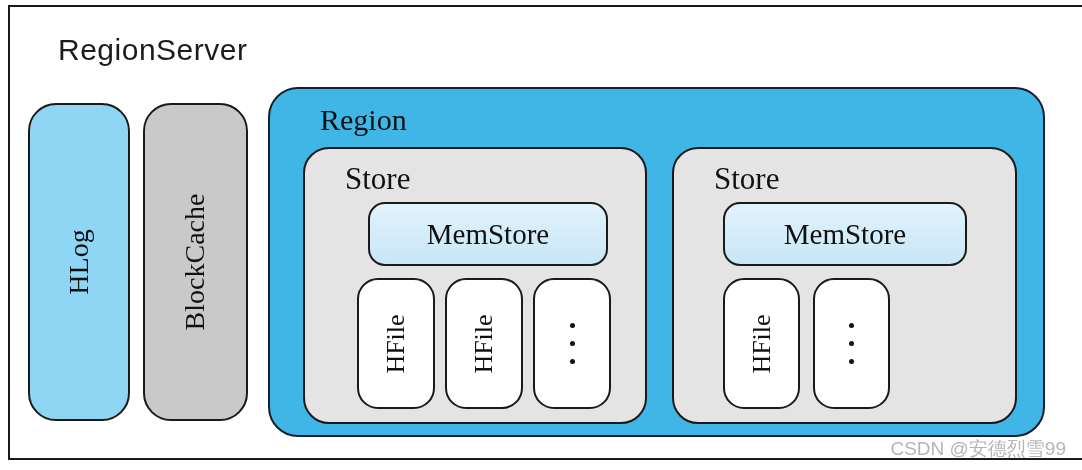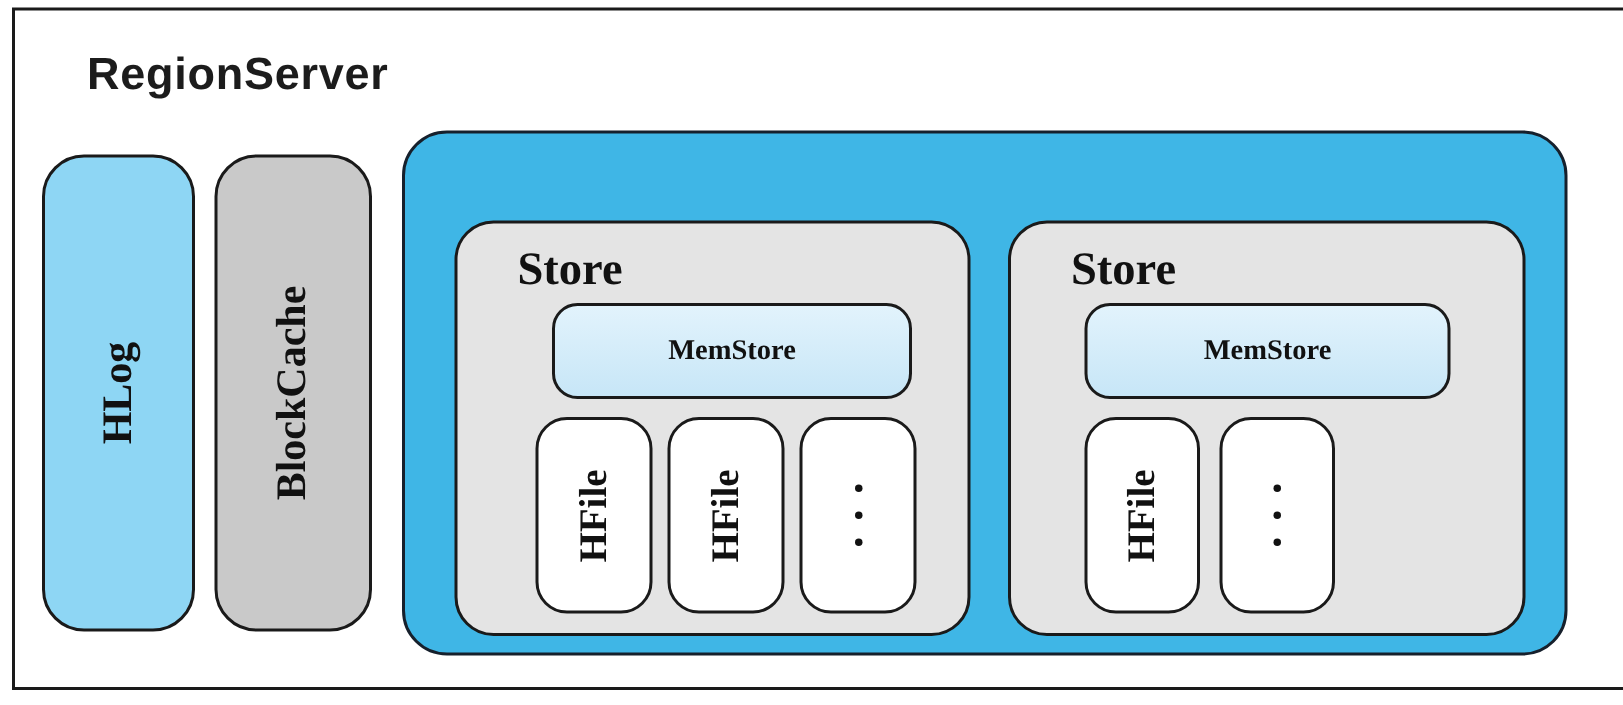--- a/index.html
+++ b/index.html
@@ -5,21 +5,21 @@
   html, body { margin: 0; padding: 0; background: #ffffff; }
   #canvas {
     position: relative;
     width: 1082px;
     height: 470px;
     background: #ffffff;
     overflow: hidden;
     font-family: "Liberation Serif", "DejaVu Serif", serif;
     color: #111111;
   }
-  .abs { position: absolute; box-sizing: border-box; font-weight: bold; }
+  .abs { position: absolute; box-sizing: border-box; }
 
   
   .outer-box {
     left: 8px; top: 5px; width: 1078px; height: 455px;
     border: 2px solid #1a1a1a;
     background: #ffffff;
   }
   .title {
     left: 58px; top: 33px;
     font-family: "Liberation Sans", "DejaVu Sans", sans-serif;
@@ -51,21 +51,21 @@
   .store2 { left: 672px; width: 345px; }
   .store-label { top: 161px; font-size: 31px; }
   .store1-label { left: 345px; }
   .store2-label { left: 714px; }
 
   .memstore-box {
     top: 202px; height: 64px;
     background: linear-gradient(180deg, #e2f3fc 0%, #c7e6f7 100%);
     border: 2px solid #1a1a1a; border-radius: 17px;
     display: flex; align-items: center; justify-content: center;
-    font-size: 19px;
+    font-size: 29px;
   }
   .memstore1 { left: 368px; width: 240px; }
   .memstore2 { left: 723px; width: 244px; }
 
   .hfile-box {
     top: 278px; height: 131px; width: 78px;
     background: #ffffff;
     border: 2px solid #1a1a1a; border-radius: 21px;
     display: flex; align-items: center; justify-content: center;
   }
@@ -96,20 +96,21 @@
 
   <div class="abs vstack-box hlog-box">
     <span class="vtext">HLog</span>
   </div>
 
   <div class="abs vstack-box blockcache-box">
     <span class="vtext">BlockCache</span>
   </div>
 
   <div class="abs region-box"></div>
+  <div class="abs region-label">Region</div>
 
   <div class="abs store-box store1"></div>
   <div class="abs store-label store1-label">Store</div>
   <div class="abs memstore-box memstore1">
     <span>MemStore</span>
   </div>
   <div class="abs hfile-box s1-h1">
     <span class="hfile-text">HFile</span>
   </div>
   <div class="abs hfile-box s1-h2">
@@ -132,14 +133,15 @@
     <span class="hfile-text">HFile</span>
   </div>
   <div class="abs hfile-box s2-dots">
     <span class="dots-col">
       <span class="dot"></span>
         <span class="dot"></span>
         <span class="dot"></span>
     </span>
   </div>
 
+  <div class="abs watermark">CSDN @安德烈雪99</div>
 
 </div>
 
 </body></html>

